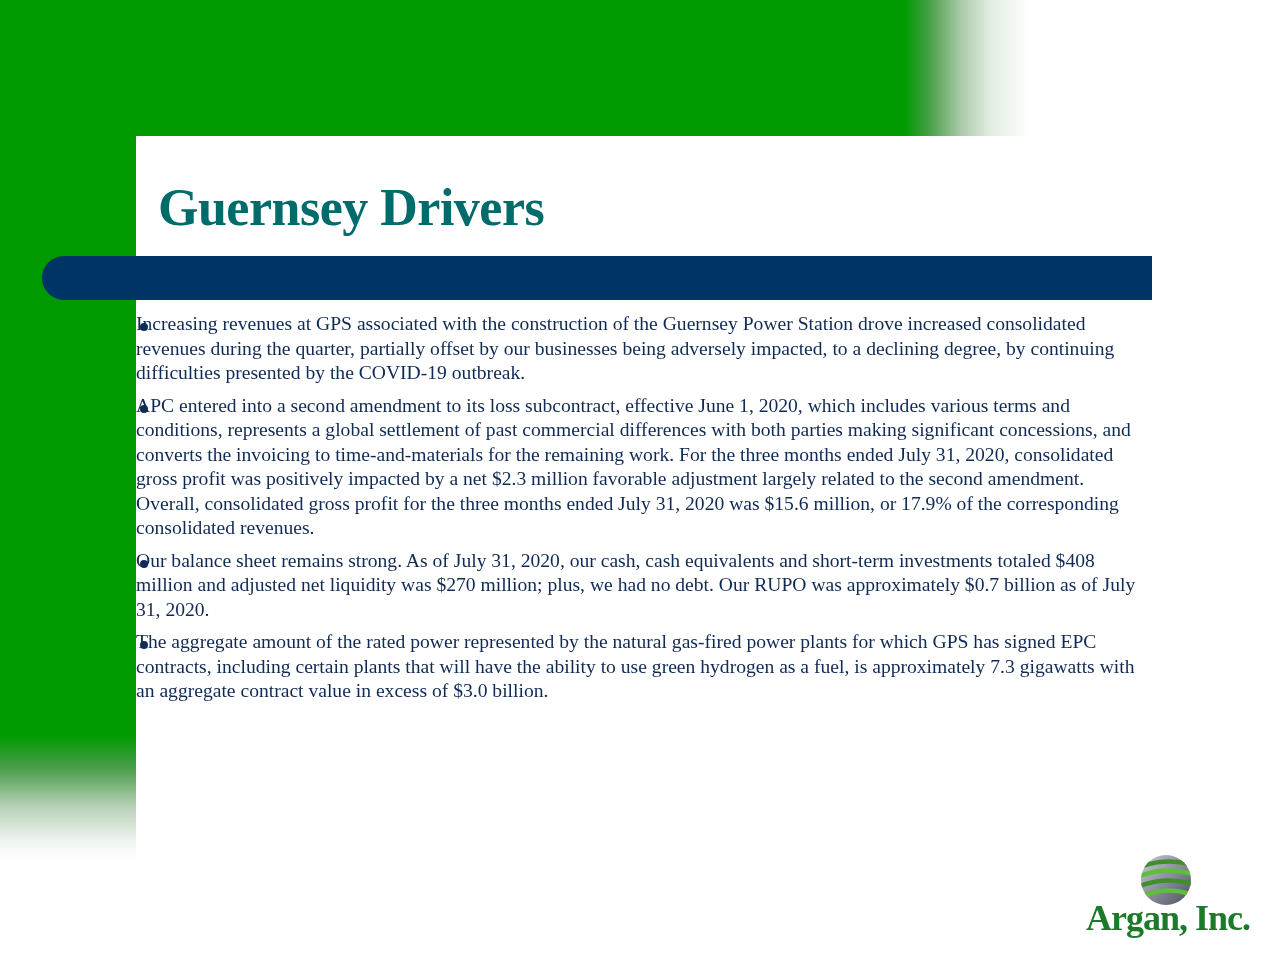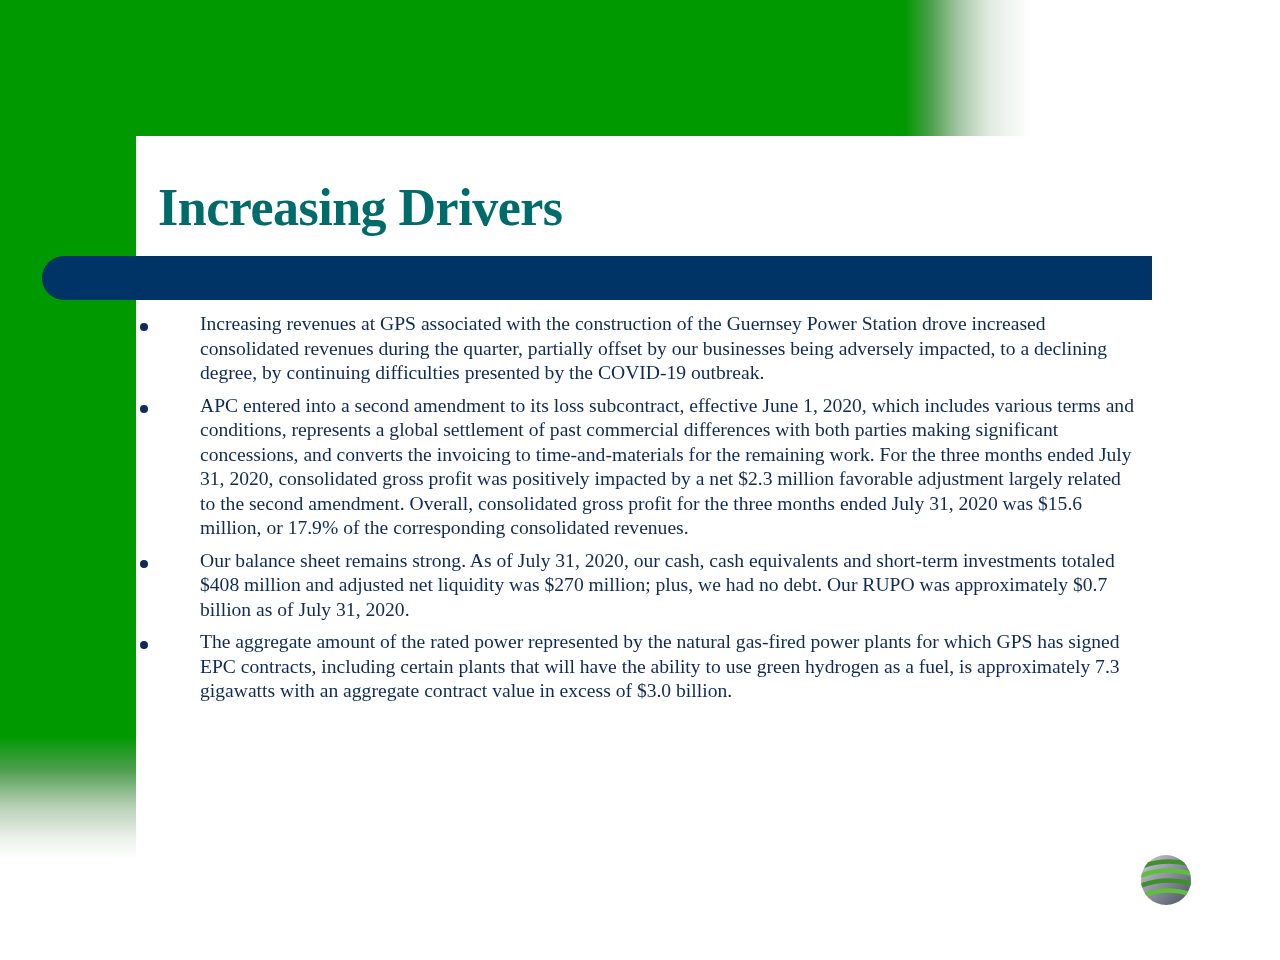--- a/index.html
+++ b/index.html
@@ -29,21 +29,21 @@
     .title-bar {
       position: absolute; left: 42px; top: 256px; width: 1110px; height: 44px;
       background: #003366;
       border-radius: 22px 0 0 22px;
     }
     .bullets {
       position: absolute; left: 136px; top: 312px; width: 1000px;
       margin: 0; padding: 0; list-style: none;
     }
     .bullet {
-      position: relative; padding-left: 64px; margin-bottom: 8px;
+      position: relative; margin-bottom: 8px;
       font-size: 19.6px; line-height: 24.5px; color: #0f2a55;
     }
     .bullet-dot {
       position: absolute; left: 4px; top: 11px; width: 8px; height: 8px;
       border-radius: 50%; background: #0f2a55;
     }
     .page-number {
       position: absolute; left: 30px; top: 959px;
       font-size: 30px; line-height: 36px; color: #0f2a55;
     }
@@ -57,21 +57,21 @@
       font-size: 36px; line-height: 44px; color: #1c7a2a; letter-spacing: -1px;
     }
   </style>
 </head>
 <body>
 
 <div class="green-top"></div>
 <div class="green-left"></div>
 <div class="white-panel"></div>
 
-<h1 class="title">Increasing Drivers</h1>
+<h1 class="title">Guernsey Drivers</h1>
 <div class="title-bar"></div>
 
 <ul class="bullets">
   <li class="bullet">
     <span class="bullet-dot"></span>
     <span>Increasing revenues at GPS associated with the construction of the Guernsey Power Station drove increased consolidated revenues during the quarter, partially offset by our businesses being adversely impacted, to a declining degree, by continuing difficulties presented by the COVID-19 outbreak.</span>
   </li>
   <li class="bullet">
     <span class="bullet-dot"></span>
     <span>APC entered into a second amendment to its loss subcontract, effective June 1, 2020, which includes various terms and conditions, represents a global settlement of past commercial differences with both parties making significant concessions, and converts the invoicing to time-and-materials for the remaining work. For the three months ended July 31, 2020, consolidated gross profit was positively impacted by a net $2.3 million favorable adjustment largely related to the second amendment. Overall, consolidated gross profit for the three months ended July 31, 2020 was $15.6 million, or 17.9% of the corresponding consolidated revenues.</span>
@@ -100,13 +100,14 @@
         </clipPath>
     </defs>
     <circle cx="26" cy="26" r="25" fill="url(#gm)"></circle>
     <g clip-path="url(#gc)" fill="none" stroke-width="4.5">
       <path d="M2 12 Q26 4 50 10" stroke="#3f8f2a"></path>
       <path d="M0 22 Q26 12 52 20" stroke="#5fbf3a"></path>
       <path d="M0 32 Q26 22 52 30" stroke="#3f8f2a"></path>
       <path d="M2 42 Q26 32 50 40" stroke="#5fbf3a"></path>
     </g>
   </svg>
+  <div class="logo-text">Argan, Inc.</div>
 </div>
 
 </body></html>

